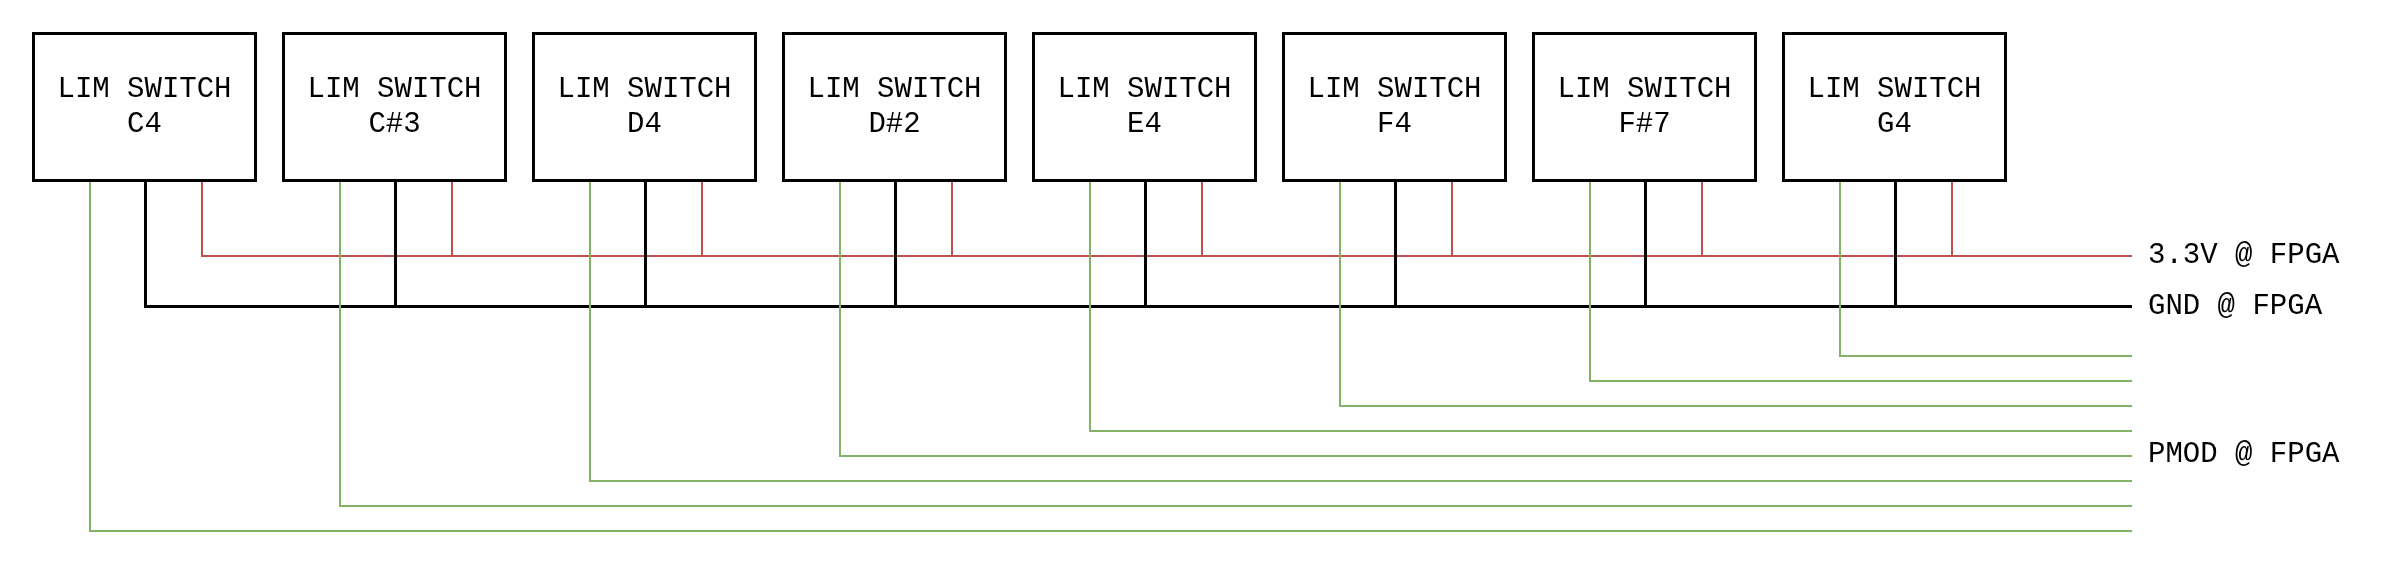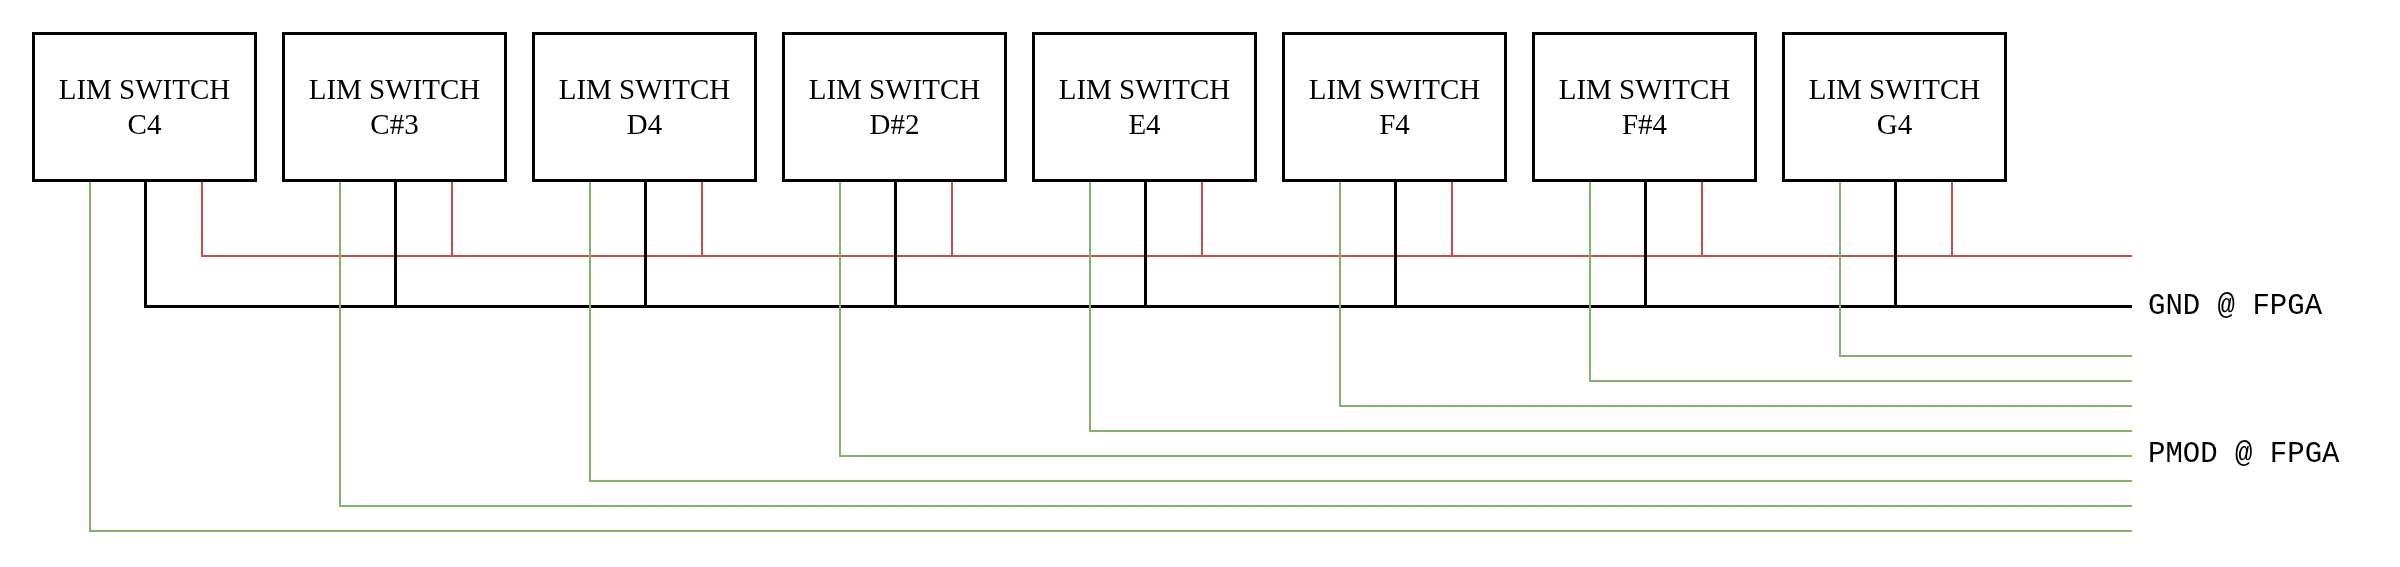--- a/index.html
+++ b/index.html
@@ -28,21 +28,20 @@
     flex-direction: column;
     align-items: center;
     justify-content: center;
     z-index: 3;
   }
   .box .line {
     font-size: 29px;
     line-height: 35px;
     white-space: pre;
     letter-spacing: 0px;
-    font-family: Liberation Serif, serif;
   }
   .wire {
     position: absolute;
   }
   .wire.signal { background: var(--signal-wire, #82B366); z-index: 2; }
   .wire.power  { background: var(--power-wire,  #C0504D); z-index: 1; }
   .wire.ground { background: var(--ground-wire, #000000); z-index: 1; }
   .wire.v.signal { width: 2px; }
   .wire.h.signal { height: 2px; }
   .wire.v.power  { width: 2px; height: 75px; top: 182px; }
@@ -82,21 +81,21 @@
   <div class="box" style="left:1032px">
     <div class="line">LIM SWITCH</div>
     <div class="line">E4</div>
   </div>
   <div class="box" style="left:1282px">
     <div class="line">LIM SWITCH</div>
     <div class="line">F4</div>
   </div>
   <div class="box" style="left:1532px">
     <div class="line">LIM SWITCH</div>
-    <div class="line">F#4</div>
+    <div class="line">F#7</div>
   </div>
   <div class="box" style="left:1782px">
     <div class="line">LIM SWITCH</div>
     <div class="line">G4</div>
   </div>
 
   <div class="wire v power" style="left:201px"></div>
   <div class="wire v power" style="left:451px"></div>
   <div class="wire v power" style="left:701px"></div>
   <div class="wire v power" style="left:951px"></div>
@@ -126,16 +125,17 @@
   <div class="wire h signal" style="left:839px;top:455px;width:1293px"></div>
   <div class="wire v signal" style="left:1089px;top:182px;height:249px"></div>
   <div class="wire h signal" style="left:1089px;top:430px;width:1043px"></div>
   <div class="wire v signal" style="left:1339px;top:182px;height:224px"></div>
   <div class="wire h signal" style="left:1339px;top:405px;width:793px"></div>
   <div class="wire v signal" style="left:1589px;top:182px;height:199px"></div>
   <div class="wire h signal" style="left:1589px;top:380px;width:543px"></div>
   <div class="wire v signal" style="left:1839px;top:182px;height:174px"></div>
   <div class="wire h signal" style="left:1839px;top:355px;width:293px"></div>
 
+  <div class="rail-label" style="top:239px">3.3V @ FPGA</div>
   <div class="rail-label" style="top:438px">PMOD @ FPGA</div>
   <div class="rail-label" style="top:290px">GND @ FPGA</div>
 
 </div>
 
 </body></html>

